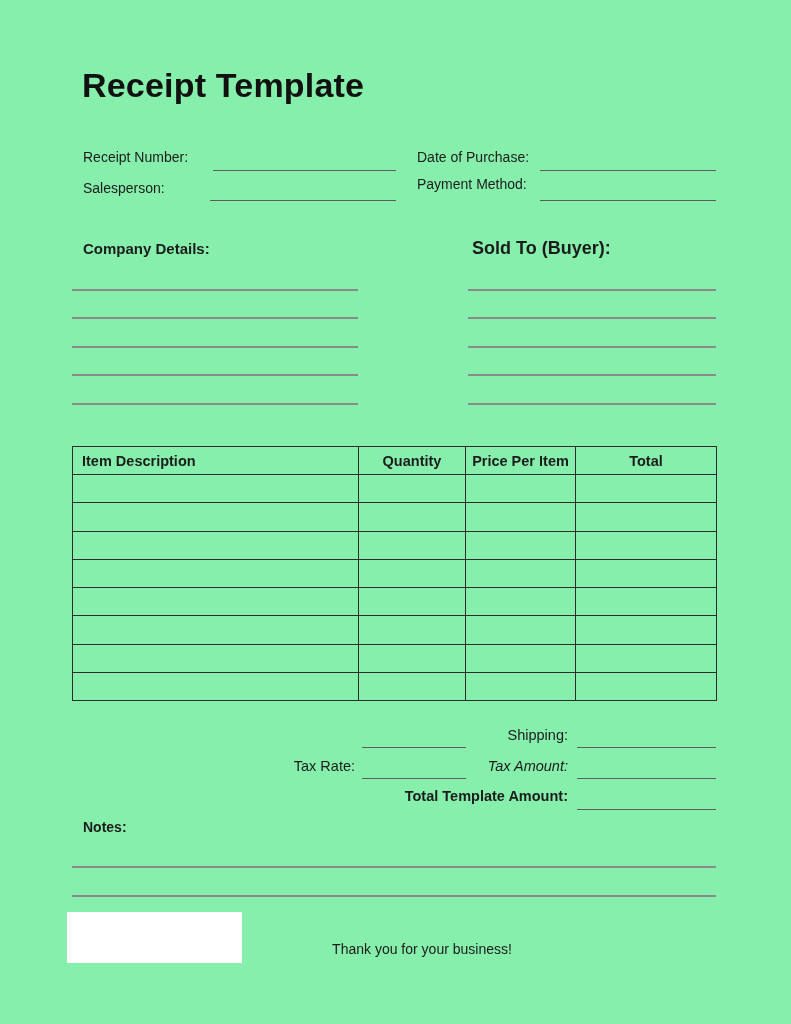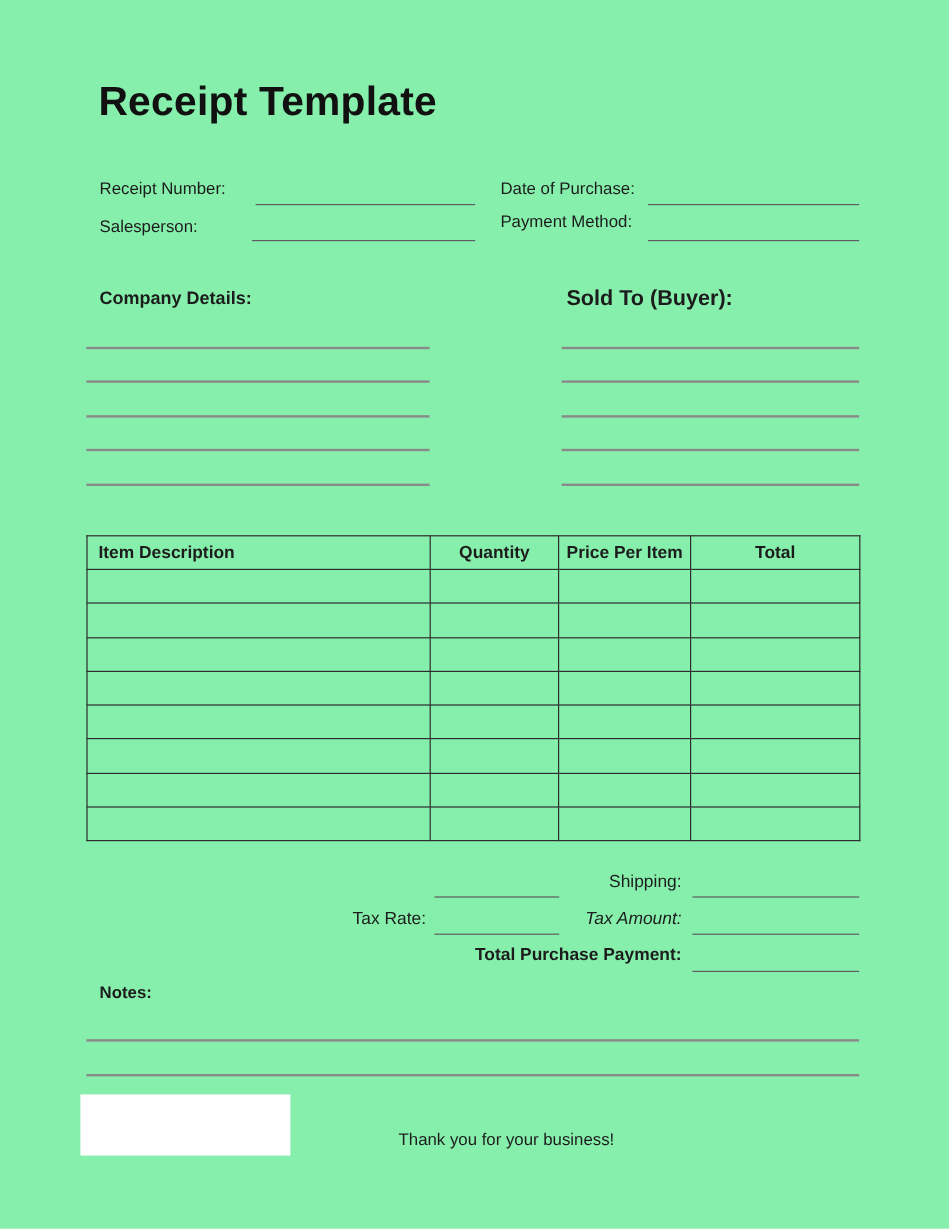--- a/index.html
+++ b/index.html
@@ -151,21 +151,21 @@
 
   <div class="fill-line" style="left:362px; top:747px; width:104px;"></div>
   <span class="tlabel" style="left:300px; top:727px; width:268px;">Shipping:</span>
   <div class="fill-line" style="left:577px; top:747px; width:139px;"></div>
 
   <span class="tlabel" style="left:72px; top:758px; width:283px;">Tax Rate:</span>
   <div class="fill-line" style="left:362px; top:778px; width:104px;"></div>
   <span class="tlabel" style="left:300px; top:758px; width:268px;font-style:italic;">Tax Amount:</span>
   <div class="fill-line" style="left:577px; top:778px; width:139px;"></div>
 
-  <span class="tlabel b" style="left:300px; top:788px; width:268px;">Total Purchase Payment:</span>
+  <span class="tlabel b" style="left:300px; top:788px; width:268px;">Total Template Amount:</span>
   <div class="fill-line" style="left:577px; top:809px; width:139px;"></div>
 
   <span class="lbl b" style="left:83px; top:819px;">Notes:</span>
   <div class="notes-rows">
     <div class="blank-row"></div>
   <div class="blank-row"></div>
     </div>
 
   <div class="watermark-cover"></div>
   <div class="thankyou">Thank you for your business!</div>

